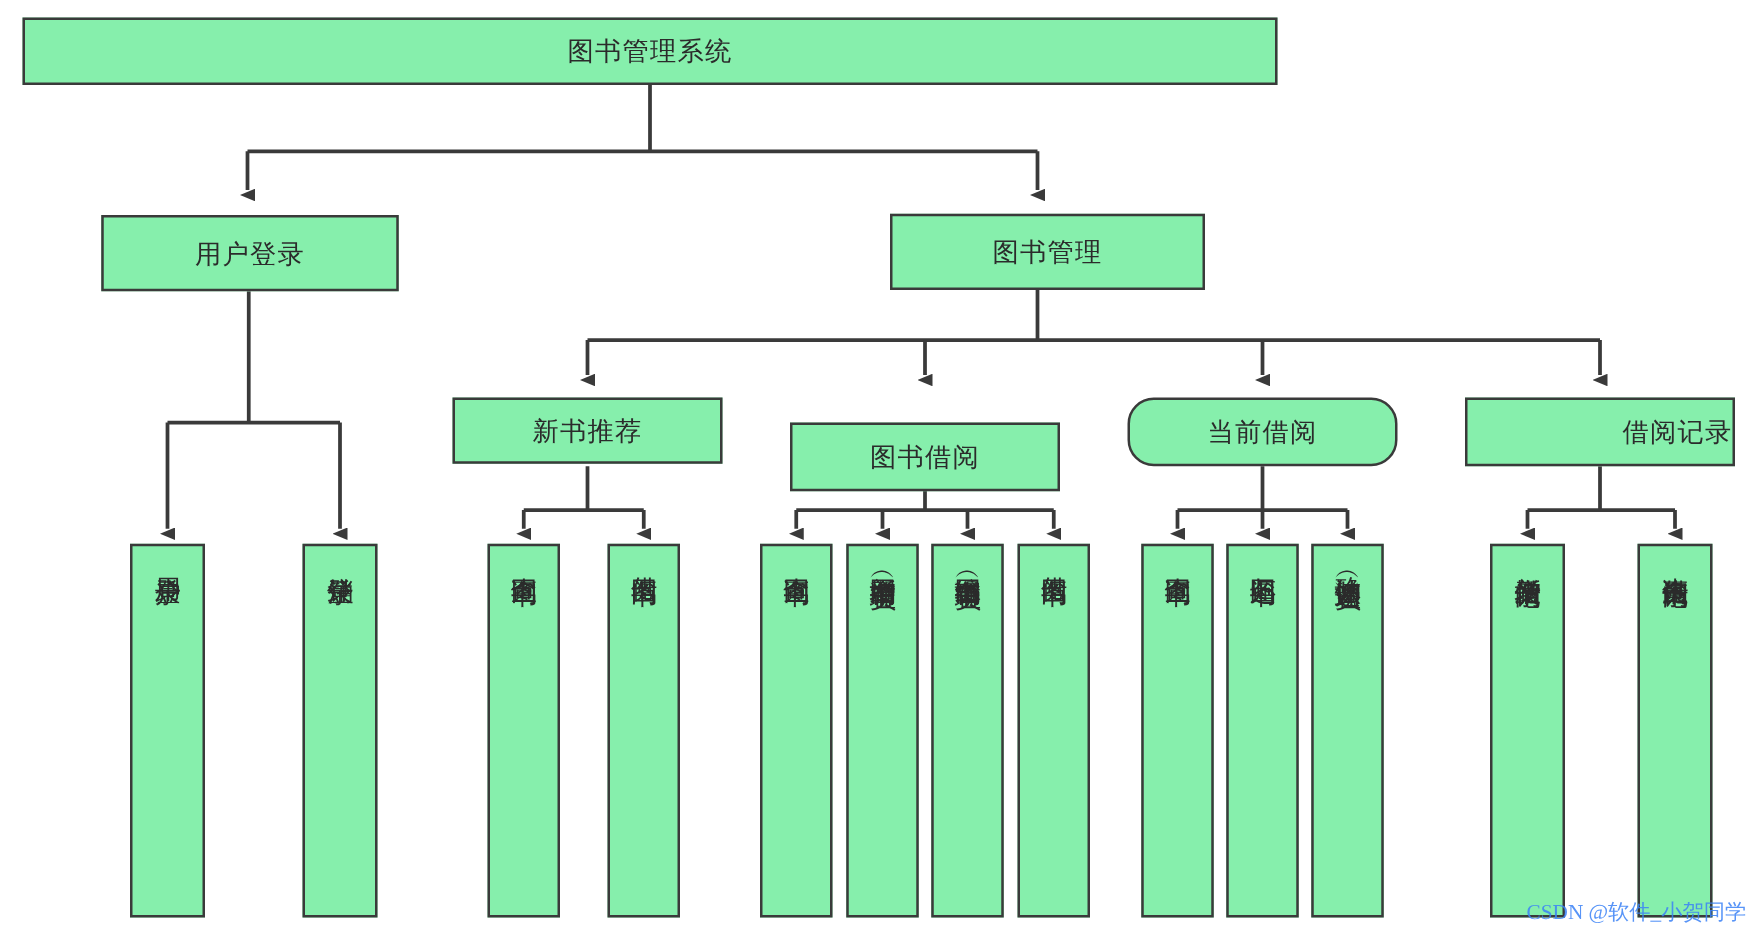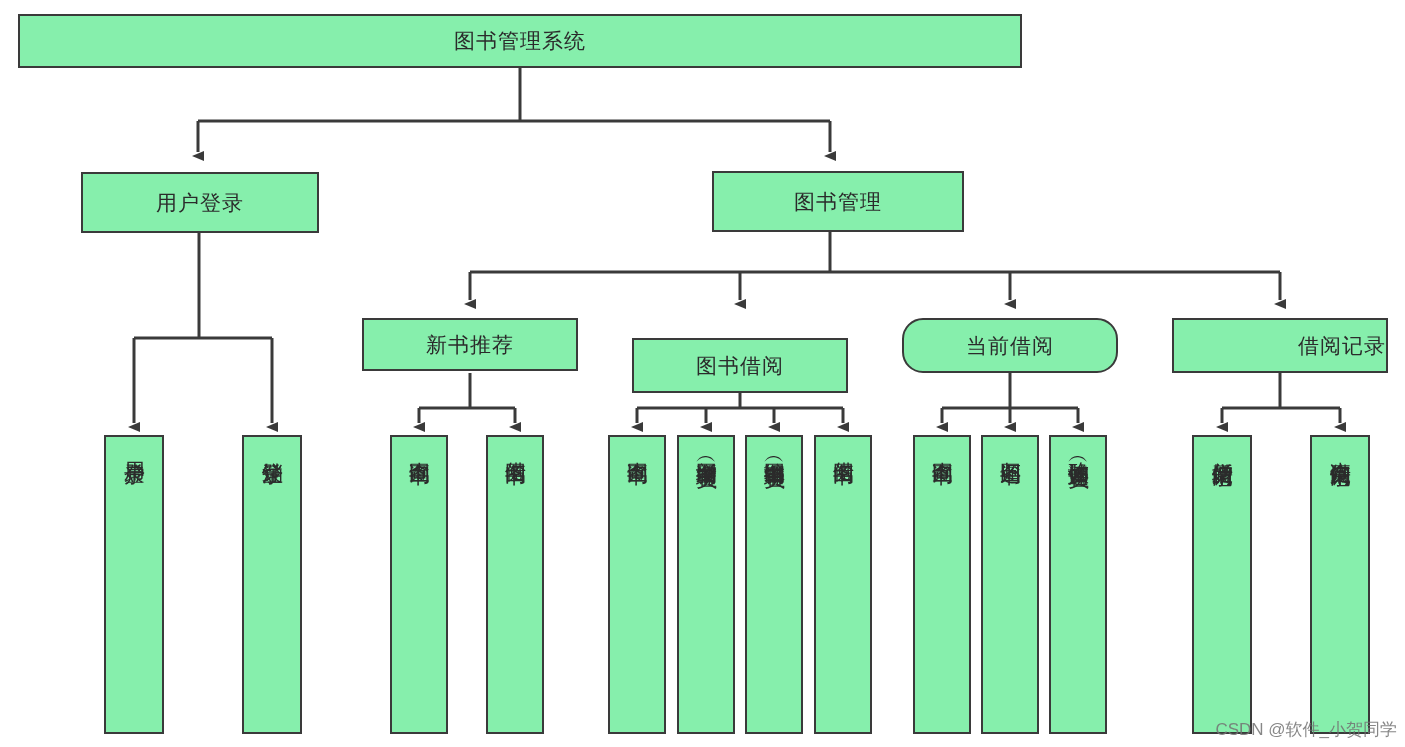--- a/index.html
+++ b/index.html
@@ -51,25 +51,25 @@
     font-size: 21px;
     line-height: 1.18;
     letter-spacing: 1px;
     white-space: nowrap;
   }
   #watermark {
     position: absolute;
     right: 8px;
     bottom: 6px;
     font-size: 17px;
-    color: #737373;
+    color: #3b82f6;
     opacity: 0.85;
     z-index: 5;
     white-space: nowrap;
-    font-family: Liberation Sans, sans-serif;
+    font-family: Liberation Serif, serif;
   }
 </style>
 </head>
 <body>
 
 <div id="canvas">
 
   <svg id="wires" viewBox="0 0 1405 747" xmlns="http://www.w3.org/2000/svg">
     <defs>
       <marker id="arrow" markerWidth="10" markerHeight="12" refX="1" refY="6" orient="auto" markerUnits="userSpaceOnUse">

